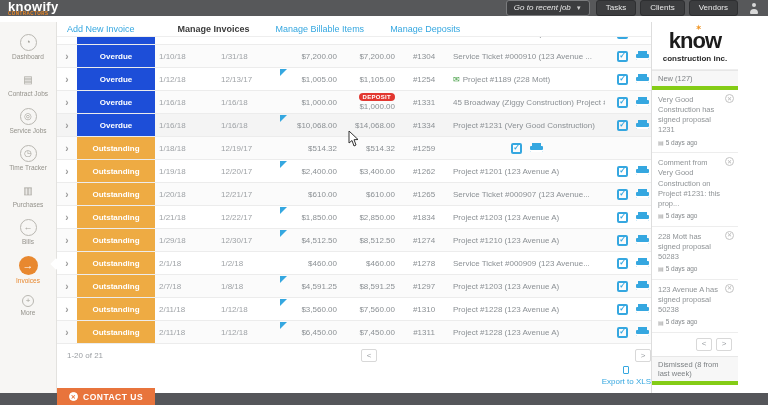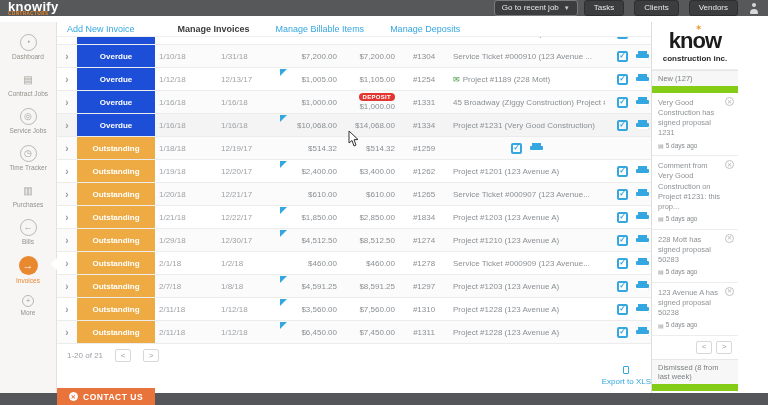--- a/index.html
+++ b/index.html
@@ -5,21 +5,21 @@
   *{margin:0;padding:0;box-sizing:border-box;}
   body{font-family:"Liberation Sans",sans-serif;background:#fff;}
   .screen{position:relative;width:768px;height:405px;overflow:hidden;background:#fff;}
 
   
   .topbar{position:absolute;top:0;left:0;width:768px;height:16px;background:#57585a;display:flex;align-items:center;padding:0 8px;z-index:30;}
   .logo{color:#fff;font-weight:bold;font-size:13px;letter-spacing:.3px;line-height:1;position:relative;}
   .logo .logo-sub{display:block;font-size:4.5px;color:#ee8722;font-weight:bold;letter-spacing:.5px;margin-top:-1px;}
   .topbar-right{margin-left:auto;display:flex;align-items:center;gap:6px;}
   .tb-btn{background:#3c3d3f;color:#e8e8e8;font-size:8px;border:1px solid #2e2f31;border-radius:3px;padding:3px 9px;line-height:1;white-space:nowrap;}
-  .tb-btn.recent{border:1px solid #7a7b7d;padding:3px 7px;display:flex;align-items:center;gap:5px;}
+  .tb-btn.recent{border:1px solid #7a7b7d;padding:3px 7px;display:flex;align-items:center;gap:5px;font-style:italic;}
   .chev-down{font-size:6px;color:#cfcfcf;}
   .user-ic{position:relative;width:12px;height:11px;margin-left:4px;}
   .user-ic::before{content:"";position:absolute;top:0;left:4px;width:4px;height:4px;border-radius:50%;background:#d9d9d9;}
   .user-ic::after{content:"";position:absolute;bottom:0;left:2px;width:8px;height:5px;border-radius:4px 4px 1px 1px;background:#d9d9d9;}
 
   
   .sidenav{position:absolute;top:22px;left:0;width:57px;bottom:12px;background:#f7f6f4;border-right:1px solid #e3e2df;z-index:10;display:flex;flex-direction:column;align-items:center;padding-top:7px;}
   .nav-item{position:relative;width:100%;display:flex;flex-direction:column;align-items:center;gap:2px;padding:5px 0 6px;}
   .nav-glyph{width:17px;height:17px;display:flex;align-items:center;justify-content:center;font-size:10px;color:#a5a39c;line-height:1;}
   .nav-item.circle .nav-glyph{border:1px solid #b9b7b1;border-radius:50%;font-size:9px;}
@@ -54,37 +54,37 @@
   .trow.has-deposit .deposit-pill{display:inline-block;}
   .c-num{text-align:center;}
   .mail-icon{display:none;color:#3f9b3f;font-size:8px;margin-right:3px;}
   .trow.has-email .mail-icon{display:inline;}
   .c-icons{display:flex;align-items:center;justify-content:center;gap:8px;height:100%;}
   .icon-register{width:11px;height:11px;border:2px solid #35a7e0;border-radius:2px;color:#35a7e0;font-size:8px;font-weight:bold;display:flex;align-items:center;justify-content:center;line-height:1;}
   .icon-print{position:relative;width:13px;height:11px;}
   .icon-print::before{content:"";position:absolute;top:0;left:2px;width:9px;height:4px;background:#35a7e0;}
   .icon-print::after{content:"";position:absolute;top:3px;left:0;width:13px;height:6px;background:#35a7e0;border-radius:1px;box-shadow:inset 0 -2px 0 #fff,inset 0 -3px 0 #35a7e0;}
 
-  .table-foot{display:flex;align-items:center;justify-content:flex-start;gap:12px;padding:5px 10px 2px;font-size:8px;color:#9a9ea2;}
+  .table-foot{display:flex;align-items:center;justify-content:space-between;gap:6px;padding:5px 10px 2px;font-size:8px;color:#9a9ea2;}
   .pg-btn{width:16px;height:13px;border:1px solid #d8d8d8;border-radius:2px;background:#fff;color:#9a9ea2;font-size:8px;display:flex;align-items:center;justify-content:center;line-height:1;}
   .export-row{display:flex;justify-content:flex-end;padding:2px 10px;}
   .export-link{display:flex;align-items:center;gap:3px;color:#35a7e0;font-size:8px;flex-direction:column;}
   .icon-page{width:6px;height:8px;border:1px solid #35a7e0;border-radius:1px;}
 
   .scrollbar{position:absolute;top:24px;right:1px;width:3px;bottom:4px;background:#f1f1f1;border-radius:2px;z-index:7;}
   .scroll-thumb{position:absolute;top:20px;width:3px;height:90px;background:#cfcfcf;border-radius:2px;}
 
   
   .rightbar{position:absolute;top:22px;left:651px;width:87px;bottom:12px;background:#fff;border-left:1px solid #ddd;overflow:hidden;z-index:5;}
   .biz-logo{padding:8px 4px 6px;text-align:center;border-bottom:1px solid #eee;}
   .biz-name{font-size:22px;font-weight:bold;color:#1c1c1c;letter-spacing:-1px;line-height:1;}
   .know-o{position:relative;display:inline-block;}
   .know-o::before{content:"✶";position:absolute;top:-6px;left:50%;transform:translateX(-50%);font-size:7px;color:#f09422;letter-spacing:0;}
   .biz-sub{font-size:8px;font-weight:bold;color:#2a2a2a;margin-top:2px;}
-  .rb-header{background:#f7f7f7;border-top:1px solid #e7e7e7;border-bottom:7px solid #84cc16;padding:3px 6px;font-size:7.5px;color:#7d8184;}
+  .rb-header{background:#f7f7f7;border-top:1px solid #e7e7e7;border-bottom:4px solid #84cc16;padding:3px 6px;font-size:7.5px;color:#7d8184;}
   .notif{position:relative;padding:5px 14px 5px 6px;border-bottom:1px solid #ededed;font-size:7.5px;color:#8f9396;line-height:1.35;}
   .notif-close{position:absolute;top:4px;right:4px;width:9px;height:9px;border:1px solid #c3c3c3;border-radius:50%;color:#b5b5b5;font-size:6px;display:flex;align-items:center;justify-content:center;line-height:1;}
   .notif-time{display:flex;align-items:center;gap:2px;margin-top:3px;font-size:6.5px;color:#85898c;}
   .doc-mini{font-size:6px;color:#9a9a9a;}
   .rb-pg{display:flex;justify-content:flex-end;gap:4px;padding:5px 6px;}
   .view-more{padding:8px 6px;text-align:center;font-size:7px;color:#9a9a9a;font-style:italic;}
 
   
   .footbar{position:absolute;left:0;bottom:0;width:768px;height:12px;background:#55565a;z-index:20;}
   .contact-btn{position:absolute;left:57px;bottom:0;height:17px;background:#e8743c;color:#fff;font-size:8.5px;font-weight:bold;letter-spacing:.5px;display:flex;align-items:center;gap:5px;padding:0 12px;z-index:25;}
@@ -101,21 +101,21 @@
   <div class="topbar">
     <div class="logo">
       <span>knowify</span>
       <span class="logo-sub">CONTRACTORS</span>
     </div>
     <div class="topbar-right">
       <div class="tb-btn recent">
         <span>Go to recent job</span>
         <span class="chev-down">▼</span>
       </div>
-      <div style="display:flex;gap:10px;">
+      <div style="display:flex;gap:4px;">
 
           <div class="tb-btn">Tasks</div>
 
           <div class="tb-btn">Clients</div>
 
           <div class="tb-btn">Vendors</div>
         </div>
       <div class="user-ic"></div>
     </div>
   </div>

